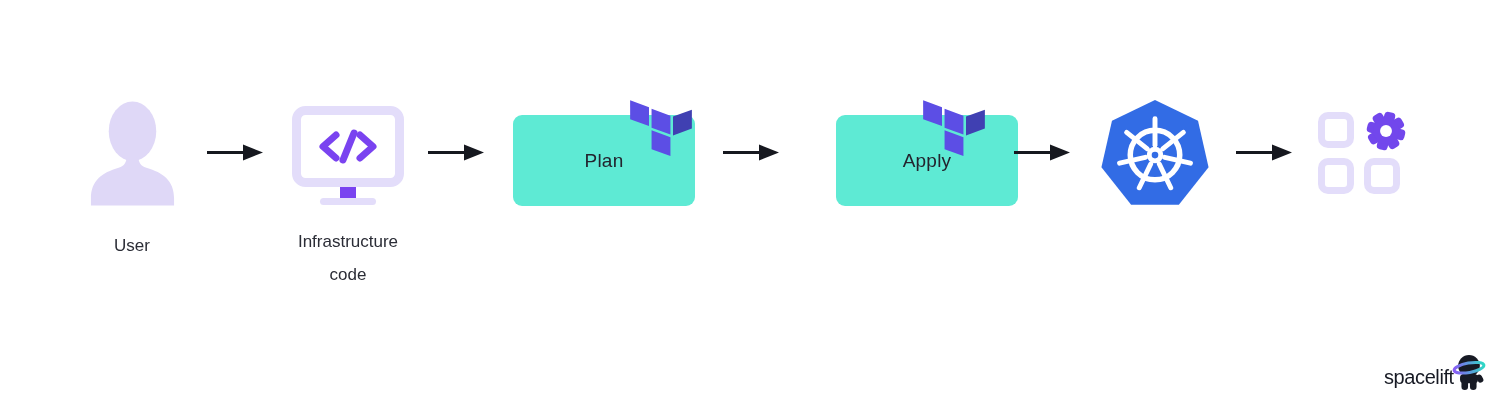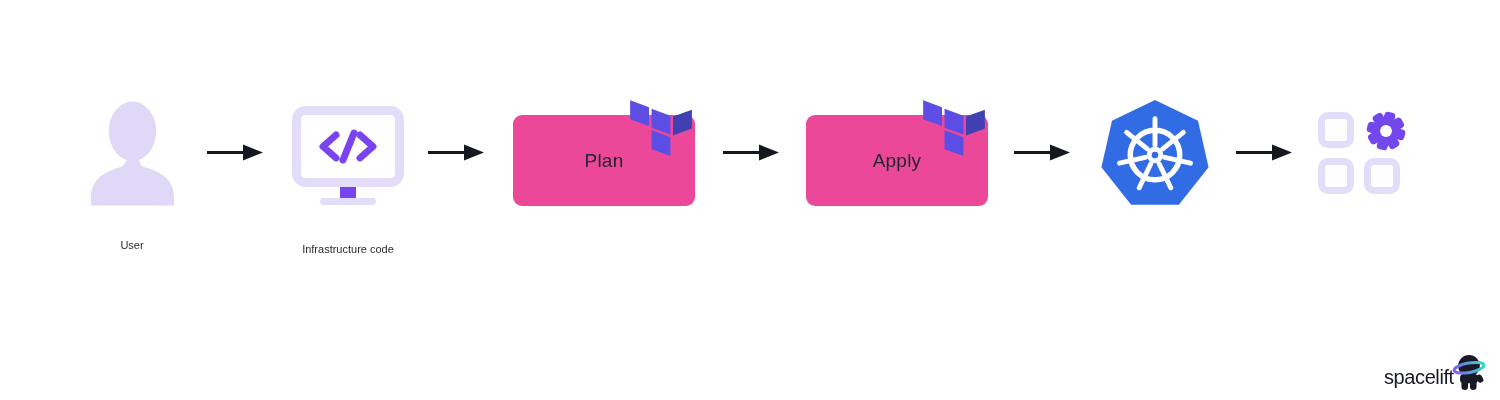--- a/index.html
+++ b/index.html
@@ -2,26 +2,26 @@
 <html><head>
 <meta charset="utf-8">
 <style>
   html,body{margin:0;padding:0;background:#fff;}
   .canvas{
     position:relative;width:1500px;height:400px;background:#ffffff;
     font-family:"Liberation Sans",sans-serif;overflow:hidden;
   }
   .abs{position:absolute;}
   .flow-box{
-    position:absolute;width:182px;height:91px;background:#ec4899;border-radius:9px;
+    position:absolute;width:182px;height:91px;background:#5eead4;border-radius:9px;
     display:flex;align-items:center;justify-content:center;
     font-size:19px;color:#23242E;letter-spacing:.2px;
   }
   .node-label{
-    position:absolute;text-align:center;color:#2B2D36;font-size:11px;line-height:25px;
+    position:absolute;text-align:center;color:#2B2D36;font-size:17px;line-height:25px;
   }
   .node-label.wide-lh{line-height:33px;}
   .sq{
     position:absolute;width:36px;height:36px;box-sizing:border-box;
     border:7px solid #E3DDFA;border-radius:10px;background:#fff;
   }
   .wordmark{
     position:absolute;font-size:20px;font-weight:400;color:#171A24;letter-spacing:-0.4px;
   }
   svg{display:block;overflow:visible;}
@@ -47,21 +47,21 @@
   <svg class="abs" style="left:292px;top:106px;" width="112" height="100" viewBox="0 0 112 100">
     <rect x="4.5" y="4.5" width="103" height="72" rx="9" fill="#ffffff" stroke="#E3DDFA" stroke-width="9"></rect>
     <g stroke="#7A43F0" stroke-width="7" fill="none" stroke-linecap="round" stroke-linejoin="round">
       <polyline points="44,29 31,40.5 44,52"></polyline>
       <line x1="51" y1="54" x2="62" y2="27"></line>
       <polyline points="68,29 81,40.5 68,52"></polyline>
     </g>
     <rect x="48" y="81" width="16" height="11" fill="#7A43F0"></rect>
     <rect x="28" y="92" width="56" height="7" rx="3.5" fill="#E3DDFA"></rect>
   </svg>
-  <div class="node-label wide-lh" style="left:283px;top:233px;width:130px;">Infrastructure code</div>
+  <div class="node-label wide-lh" style="left:283px;top:225px;width:130px;">Infrastructure code</div>
 
   <svg class="abs" style="left:428px;top:144px;" width="56" height="17" viewBox="0 0 56 17">
     <line x1="0" y1="8.5" x2="38" y2="8.5" stroke="#16181F" stroke-width="2.8"></line>
     <polygon points="36,0.5 56,8.5 36,16.5" fill="#16181F"></polygon>
   </svg>
 
   <div class="flow-box" style="left:513px;top:115px;">
     <span>Plan</span>
   </div>
   <svg class="abs" style="left:630px;top:96px;" width="62" height="60" viewBox="0 0 72 70">
@@ -69,21 +69,21 @@
     <polygon points="25,15 47,23 47,45 25,37" fill="#5C4EE5"></polygon>
     <polygon points="50,24 72,16 72,38 50,46" fill="#4040B2"></polygon>
     <polygon points="25,40 47,48 47,70 25,62" fill="#5C4EE5"></polygon>
   </svg>
 
   <svg class="abs" style="left:723px;top:144px;" width="56" height="17" viewBox="0 0 56 17">
     <line x1="0" y1="8.5" x2="38" y2="8.5" stroke="#16181F" stroke-width="2.8"></line>
     <polygon points="36,0.5 56,8.5 36,16.5" fill="#16181F"></polygon>
   </svg>
 
-  <div class="flow-box" style="left:806px;top:115px;justify-content:center;">
+  <div class="flow-box" style="left:836px;top:115px;justify-content:center;">
     <span>Apply</span>
   </div>
   <svg class="abs" style="left:923px;top:96px;" width="62" height="60" viewBox="0 0 72 70">
     <polygon points="0,5 22,13 22,35 0,27" fill="#5C4EE5"></polygon>
     <polygon points="25,15 47,23 47,45 25,37" fill="#5C4EE5"></polygon>
     <polygon points="50,24 72,16 72,38 50,46" fill="#4040B2"></polygon>
     <polygon points="25,40 47,48 47,70 25,62" fill="#5C4EE5"></polygon>
   </svg>
 
   <svg class="abs" style="left:1014px;top:144px;" width="56" height="17" viewBox="0 0 56 17">

